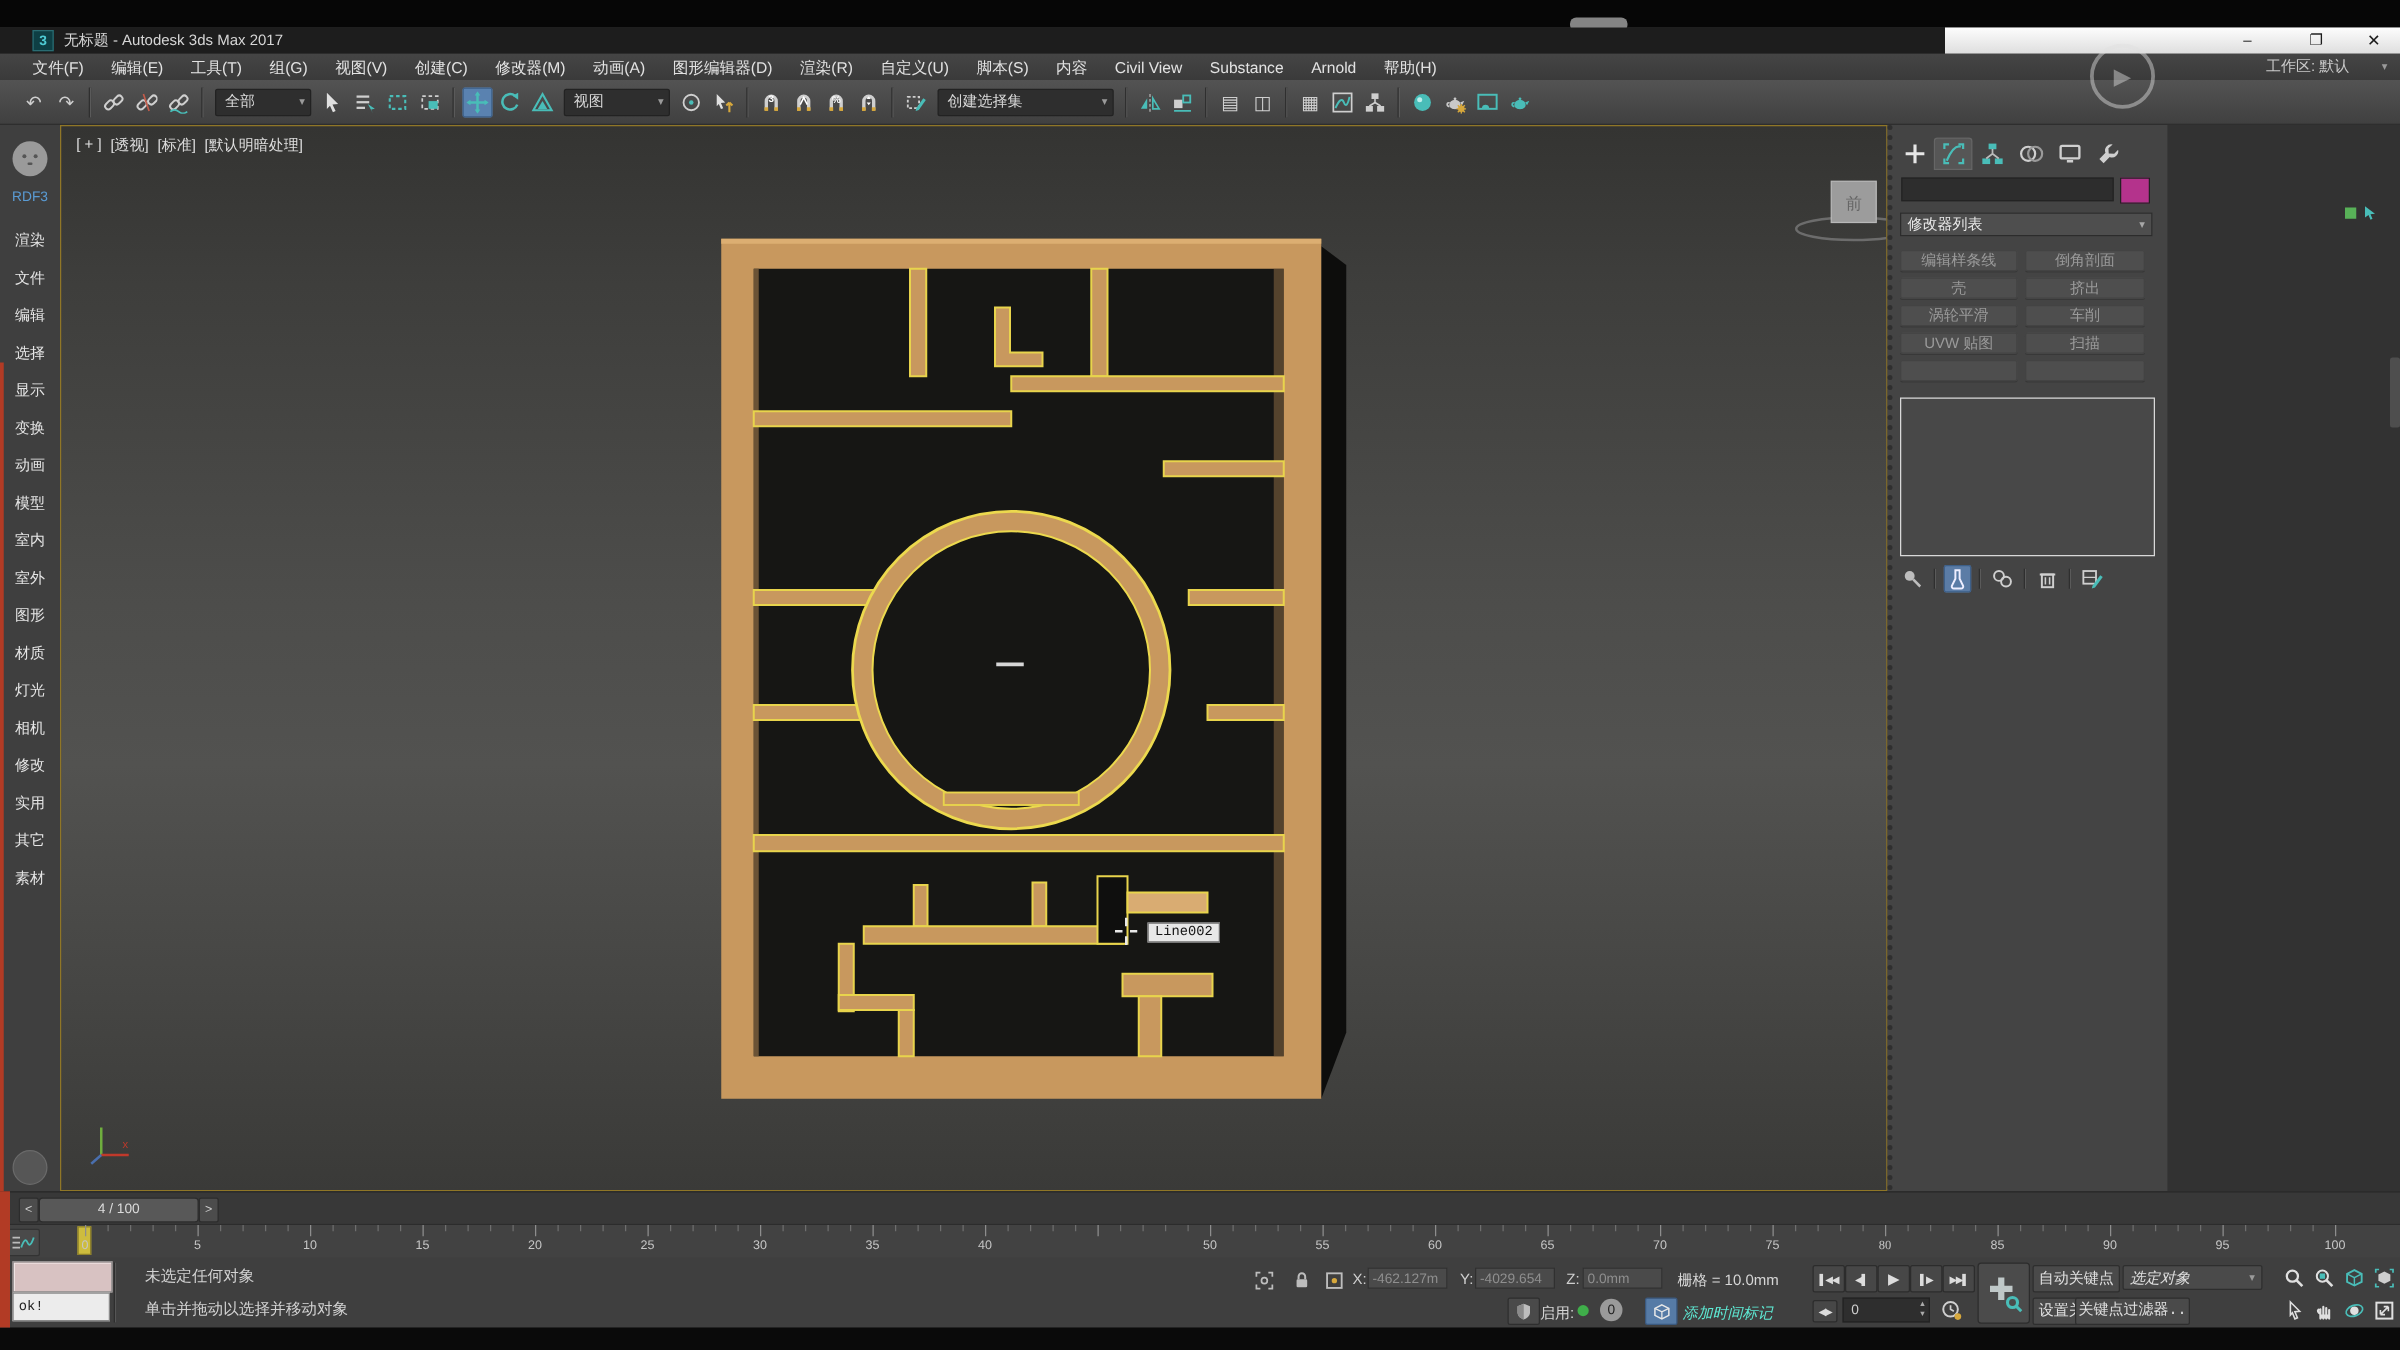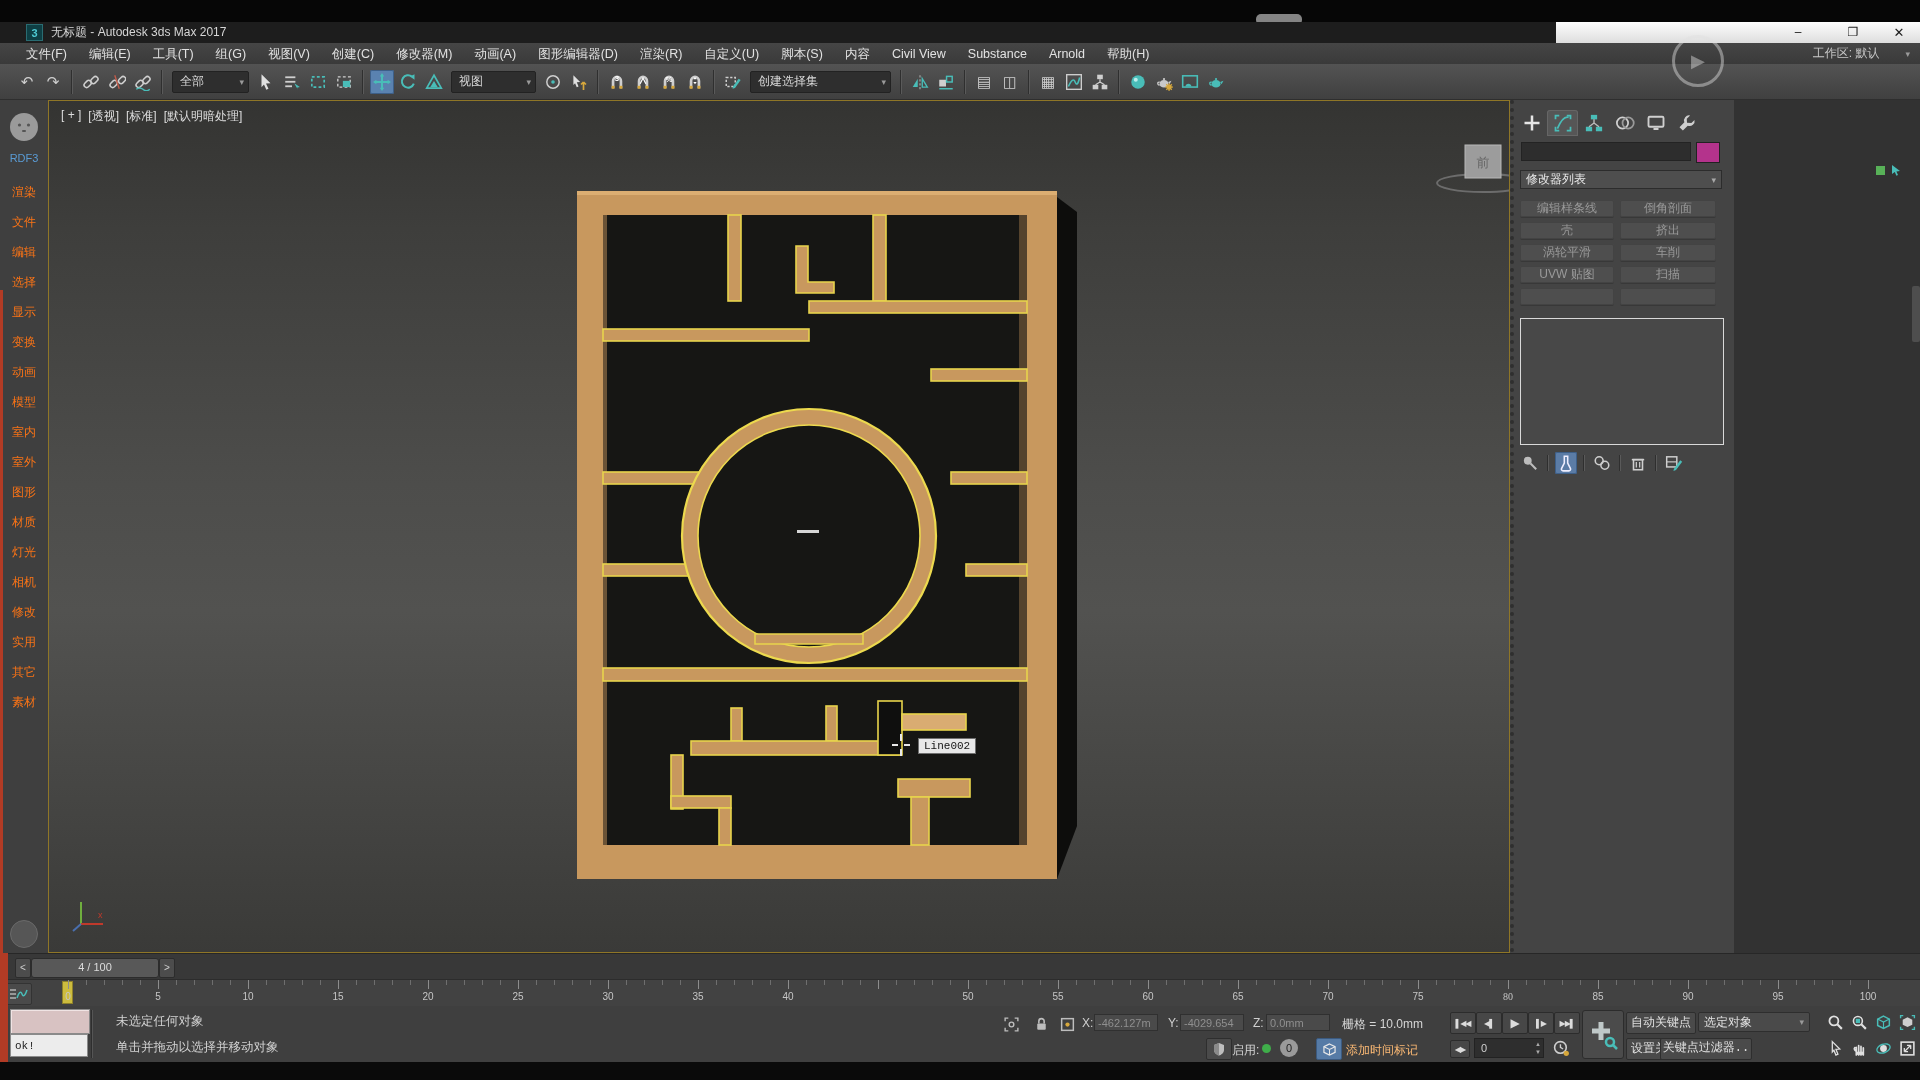--- a/index.html
+++ b/index.html
@@ -42,21 +42,21 @@
   .tdiv{width:1px;height:24px;background:#2f2f2f;border-right:1px solid #5a5a5a;margin:0 5px;flex:none;}
   .tdrop{height:20px;background:#2e2e2e;border:1px solid #222;border-radius:2px;display:flex;align-items:center;
          justify-content:space-between;padding:0 4px 0 7px;margin:0 4px;color:#d8d8d8;flex:none;cursor:default;}
   .tdrop .arr{color:#9a9a9a;font-size:9px;margin-left:6px;}
 
   
   .sidebar{left:0;top:100px;width:48px;height:853px;background:#3f3f3f;border-right:1px solid #2e2e2e;}
   .avatar{position:absolute;left:9px;top:12px;width:30px;height:30px;}
   .sb-badge{position:absolute;left:0;top:52px;width:48px;text-align:center;color:#5a9bd4;font-size:11px;}
   .sb-items{position:absolute;left:0;top:77px;width:48px;}
-  .sb-item{height:30px;line-height:30px;text-align:center;color:#f97316;font-size:12px;cursor:default;}
+  .sb-item{height:30px;line-height:30px;text-align:center;color:#e5e5e5;font-size:12px;cursor:default;}
   .sb-bottom-circle{position:absolute;left:10px;top:820px;width:26px;height:26px;border-radius:50%;background:#565656;border:1px solid #6a6a6a;}
   .red-strip1{left:0;top:290px;width:3px;height:663px;background:#b23b25;z-index:40;}
   .red-strip2{left:0;top:953px;width:8px;height:109px;background:#b23b25;z-index:40;}
 
   
   .viewport{left:48px;top:100px;width:1462px;height:853px;box-sizing:border-box;border:1px solid #8f7627;
             background:linear-gradient(180deg,#343432 0%,#3e3e3c 15%,#4d4d4b 45%,#525250 60%,#454543 82%,#3a3a38 100%);overflow:hidden;}
   .vp-label{position:absolute;left:12px;top:7px;display:flex;gap:7px;color:#dedede;font-size:12px;}
   .vp-label span{cursor:default;}
   .tooltip{position:absolute;left:869px;top:637px;background:#e8e8e8;border:1px solid #6f6f6f;color:#151515;
@@ -111,21 +111,21 @@
   .coord-box{position:absolute;top:8px;width:64px;height:17px;background:#4a4a4a;border:1px solid #303030;
              color:#8f8f8f;font-size:11px;line-height:16px;padding:0 3px;box-sizing:border-box;overflow:hidden;white-space:nowrap;}
   .grid-label{position:absolute;left:1342px;top:10px;color:#d6d6d6;font-size:12px;}
   .sbtn{position:absolute;height:20px;background:#4a4a4a;border:1px solid #2e2e2e;border-radius:2px;color:#e0e0e0;
         font-size:12px;text-align:center;line-height:19px;cursor:default;}
   .sdrop{display:flex;align-items:center;justify-content:space-between;padding:0 5px;box-sizing:border-box;}
   .green-dot{position:absolute;left:1262px;top:38px;width:9px;height:9px;border-radius:50%;background:#3fae4a;}
   .counter-circle{position:absolute;left:1280px;top:33px;width:18px;height:18px;border-radius:50%;background:#9a9a9a;
                   color:#222;font-size:11px;text-align:center;line-height:18px;}
   .enable-label{position:absolute;left:1232px;top:36px;color:#d6d6d6;}
-  .addtag-label{position:absolute;left:1346px;top:36px;color:#fdba74;}
+  .addtag-label{position:absolute;left:1346px;top:36px;color:#5eead4;font-style:italic;}
   .cube-btn{position:absolute;left:1316px;top:32px;width:24px;height:20px;background:#567ba6;border:1px solid #3b5a80;border-radius:2px;
             display:flex;align-items:center;justify-content:center;}
   .shield-btn{position:absolute;left:1206px;top:32px;width:24px;height:20px;background:#4a4a4a;border:1px solid #2e2e2e;border-radius:2px;
             display:flex;align-items:center;justify-content:center;}
   .pb{position:absolute;width:24px;height:20px;background:#474747;border:1px solid #2c2c2c;border-radius:2px;color:#dcdcdc;
       display:flex;align-items:center;justify-content:center;font-size:8px;letter-spacing:-1px;}
   .bigkey{position:absolute;left:1582px;top:4px;width:40px;height:47px;background:#4b4b4b;border:1px solid #2c2c2c;border-radius:3px;
           display:flex;align-items:center;justify-content:center;}
   .spinner{position:absolute;left:1474px;top:32px;width:70px;height:20px;background:#2e2e2e;border:1px solid #222;color:#cfcfcf;
            font-size:11px;line-height:19px;padding-left:6px;box-sizing:border-box;}
@@ -821,21 +821,21 @@
     
     <span id="pb-row"><span class="pb" style="left: 1450px; top: 6px;">▌◀◀</span><span class="pb" style="left: 1476px; top: 6px;">◀▌</span><span class="pb" style="left: 1502px; top: 6px; font-size: 12px; letter-spacing: 0px;">▶</span><span class="pb" style="left: 1528px; top: 6px;">▌▶</span><span class="pb" style="left: 1554px; top: 6px;">▶▶▌</span></span>
     <span class="bigkey">
       <svg width="30" height="34" viewBox="0 0 30 34">
         <path d="M13,4 V22 M4,13 H22" stroke="#bfc8c8" stroke-width="5"></path>
         <circle cx="22" cy="24" r="4" fill="none" stroke="#49bdb8" stroke-width="2.5"></circle>
         <line x1="25" y1="27" x2="29" y2="31" stroke="#49bdb8" stroke-width="2.5"></line>
       </svg>
     </span>
     <span class="sbtn" style="left:1626px;top:6px;width:68px;">自动关键点</span>
-    <span class="sbtn sdrop" style="left:1698px;top:6px;width:112px;">
+    <span class="sbtn sdrop" style="left:1698px;top:6px;width:112px;font-style:italic;">
       <span>选定对象</span>
       <span style="font-size:9px;color:#9a9a9a">▾</span>
     </span>
     <span class="pb" style="left:1450px;top:34px;width:18px;height:16px;">◀▶</span>
     <span class="spinner">
       <span>0</span>
       <span class="spin-arrows">▲<br>▼</span>
     </span>
     <span class="navi" style="left:1550px;top:32px;">
       <svg viewBox="0 0 16 16">

